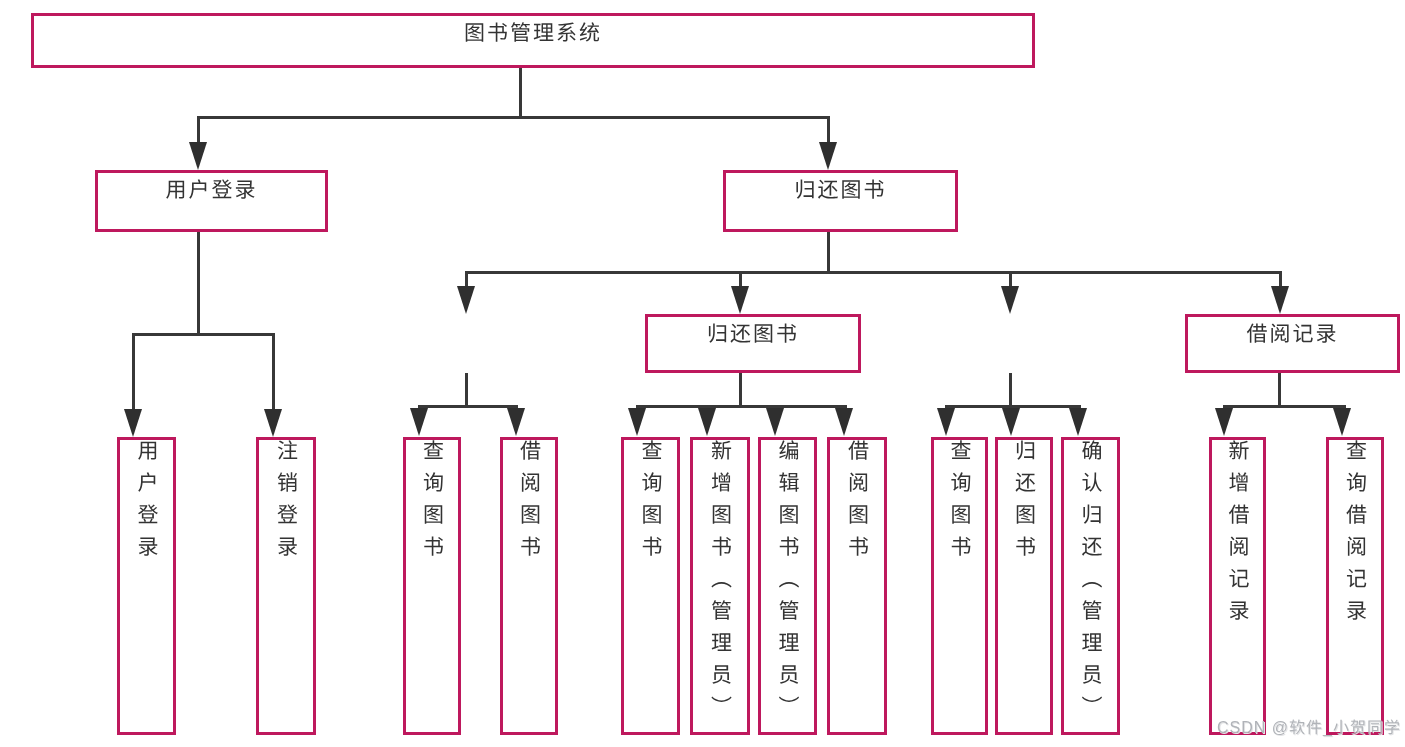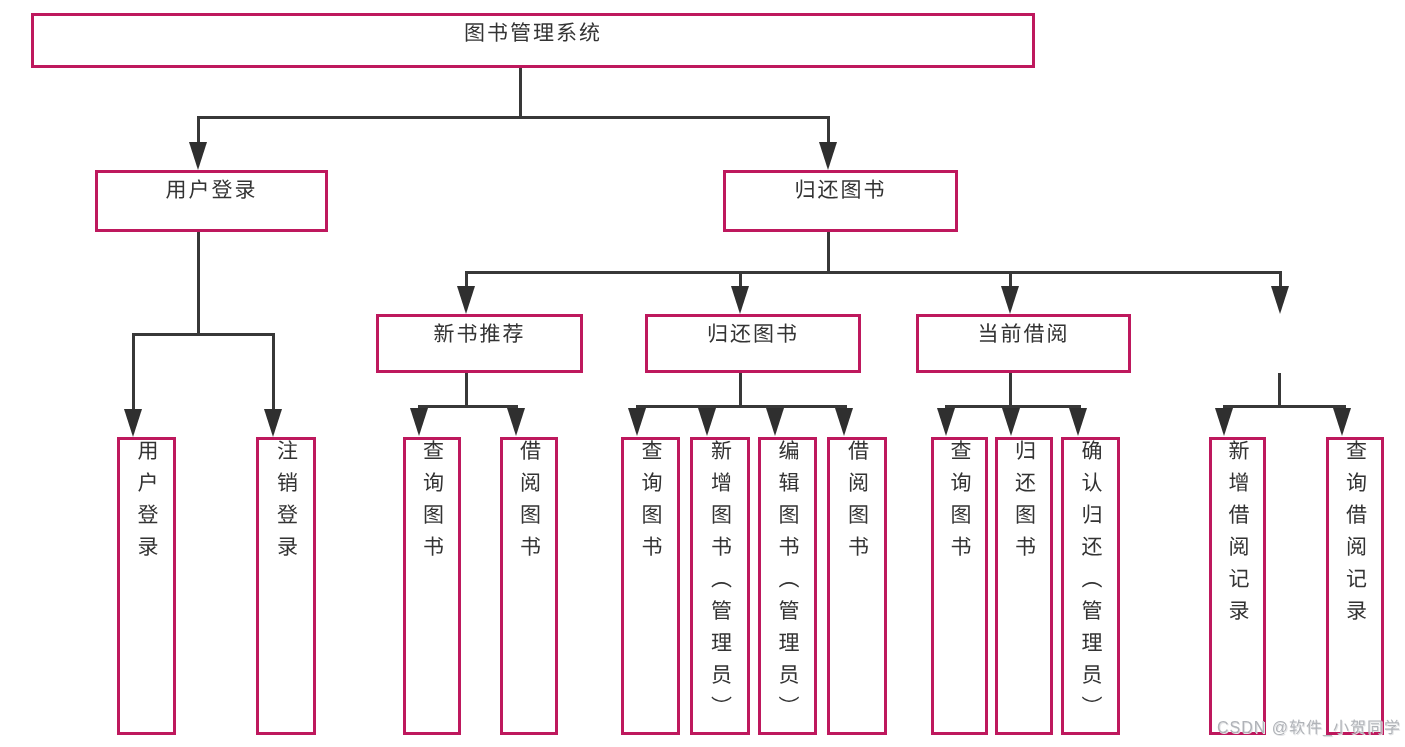--- a/index.html
+++ b/index.html
@@ -148,28 +148,25 @@
     <span>图书管理系统</span>
   </div>
 
   <div class="node n-login">
     <span>用户登录</span>
   </div>
   <div class="node n-mgmt">
     <span>归还图书</span>
   </div>
 
-  <div class="node n-new">
-    <span>新书推荐</span>
-  </div>
   <div class="node n-bor">
     <span>归还图书</span>
   </div>
-  <div class="node n-cur">
-    <span>当前借阅</span>
+  <div class="node n-rec">
+    <span>借阅记录</span>
   </div>
 
   <div class="node leaf f1">
     <span>用户登录</span>
   </div>
   <div class="node leaf f2">
     <span>注销登录</span>
   </div>
 
   <div class="node leaf f3">

